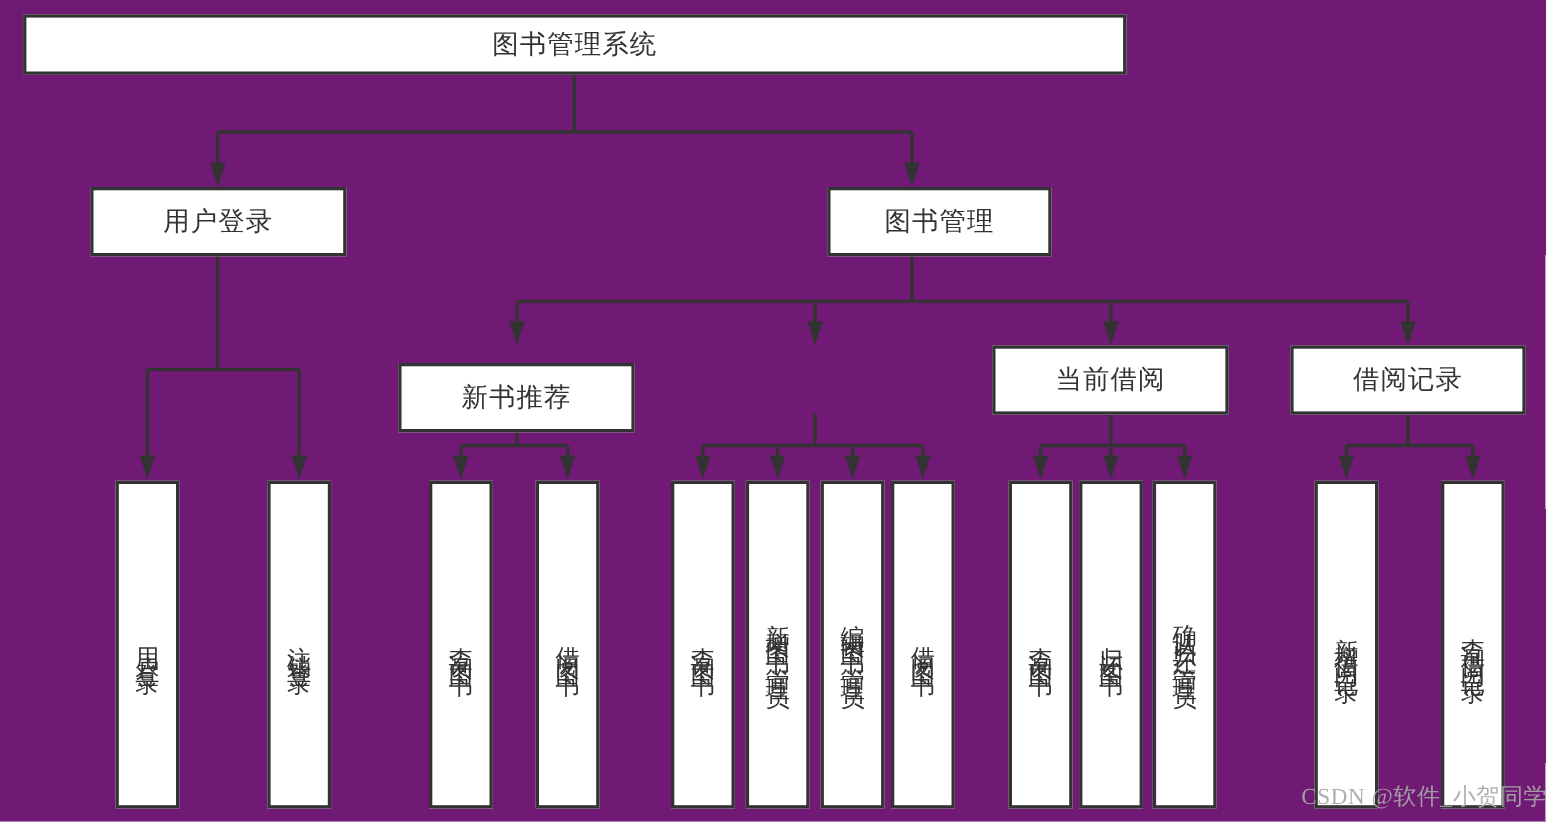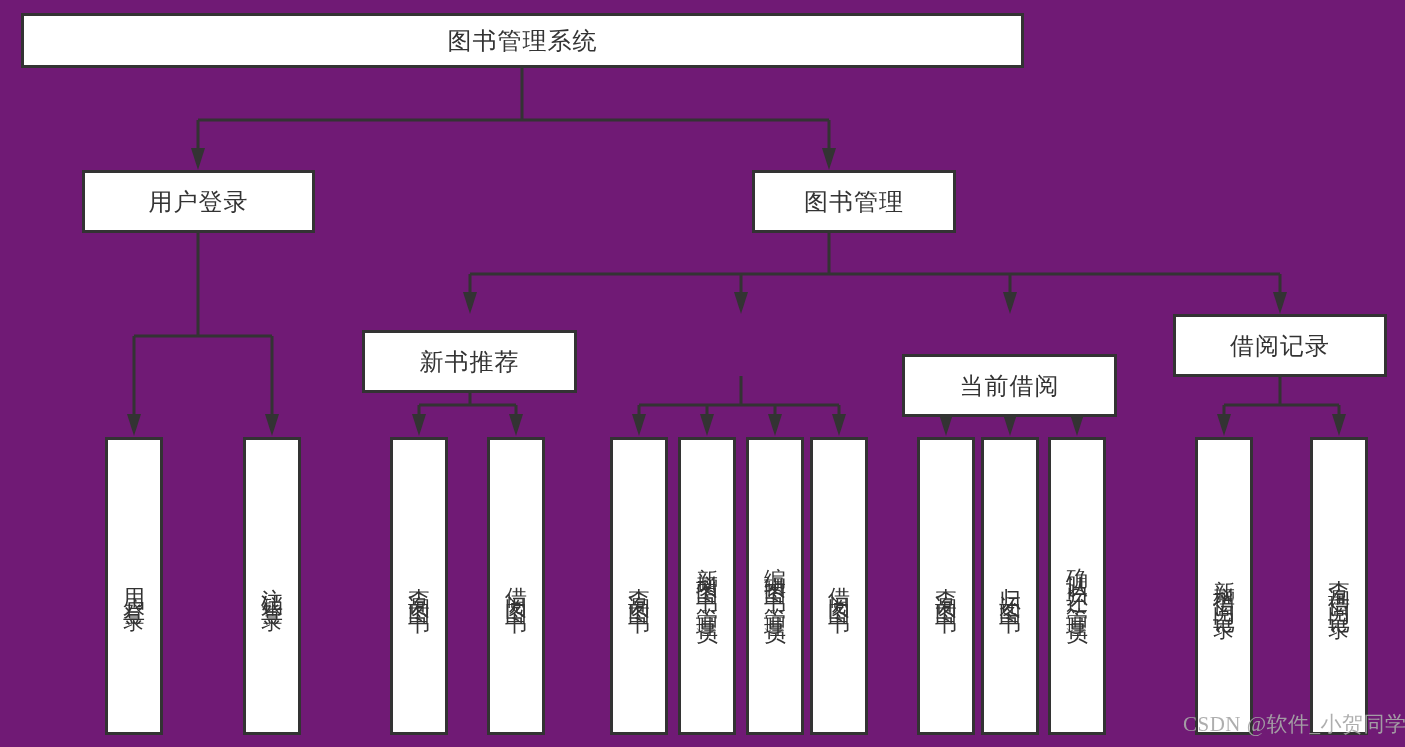--- a/index.html
+++ b/index.html
@@ -31,21 +31,21 @@
     line-height:1;
   }
   
   .n-root{left:21px;top:13px;width:1003px;height:55px;}
   
   .n-user-login{left:82px;top:170px;width:233px;height:63px;}
   .n-book-mgmt{left:712px;top:170px;width:204px;height:63px;margin-left:40px;}
   
   .n-new-book{left:362px;top:330px;width:215px;height:63px;}
   .n-borrowing{left:634px;top:314px;width:214px;height:63px;}
-  .n-current{left:902px;top:314px;width:215px;height:63px;margin-top:40px;}
+  .n-current{left:902px;top:314px;width:215px;height:63px;}
   .n-records{left:1173px;top:314px;width:214px;height:63px;}
   
   .leaf{top:437px;width:58px;height:298px;}
   .l-login{left:105px;}   .l-logout{left:243px;}
   .l-nb-query{left:390px;}.l-nb-borrow{left:487px;}
   .l-bb-query{left:610px;}.l-bb-add{left:678px;}.l-bb-edit{left:746px;}.l-bb-borrow{left:810px;}
   .l-cb-query{left:917px;}.l-cb-return{left:981px;}.l-cb-confirm{left:1048px;}
   .l-br-add{left:1195px;} .l-br-query{left:1310px;}
   .watermark{
     position:absolute;left:1183px;top:710px;z-index:3;

